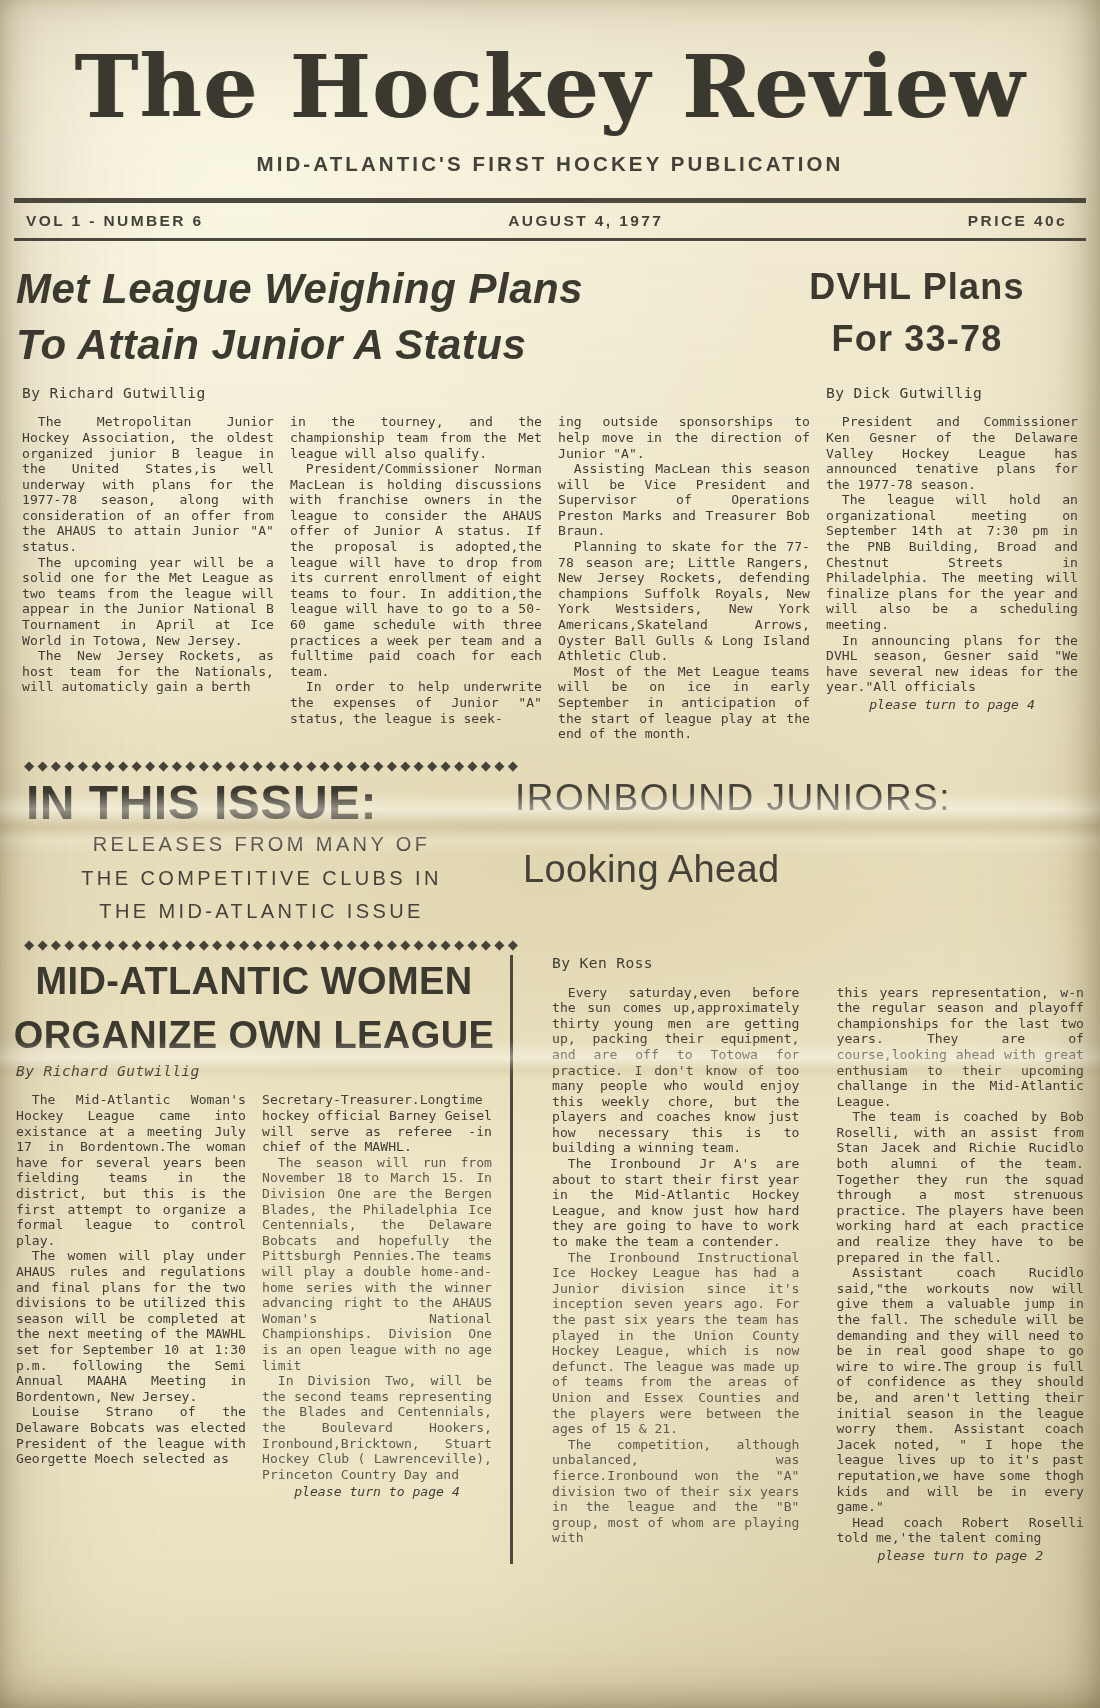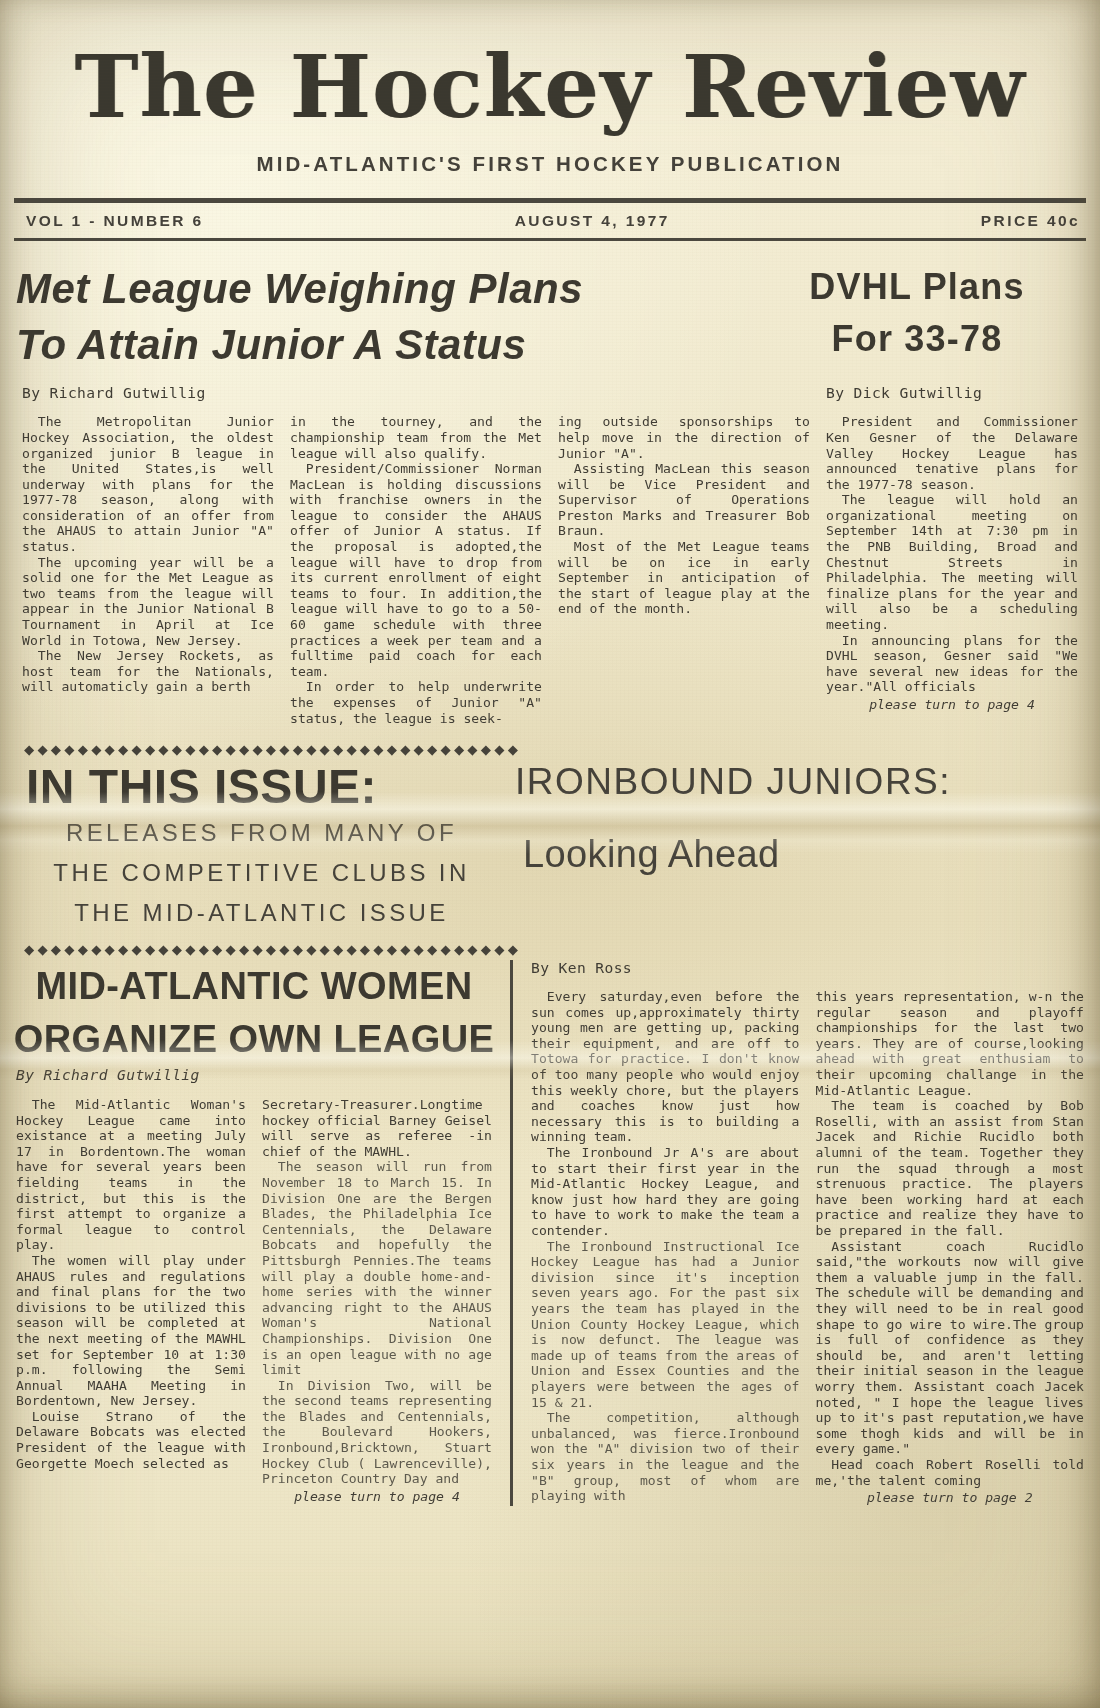--- a/index.html
+++ b/index.html
@@ -94,21 +94,21 @@
   }
   .rule-thin {
     height: 3px;
     background: #4b483f;
     margin: 0 14px;
   }
   #volbar {
     display: flex;
     justify-content: space-between;
     align-items: center;
-    padding: 9px 20px 8px 26px;
+    padding: 9px 33px 8px 26px;
     font-family: "Liberation Sans", sans-serif;
     font-weight: 700;
     font-size: 15.5px;
     letter-spacing: 2.4px;
     color: #44413a;
   }
 
   
   #lead-heads {
     display: flex;
@@ -186,21 +186,21 @@
     font-weight: 700;
     font-size: 48px;
     letter-spacing: .5px;
     color: #3c3930;
     line-height: 1.05;
     margin-left: 8px;
   }
   .issue-line {
     font-family: "Liberation Sans", sans-serif;
     font-weight: 400;
-    font-size: 24px;
+    font-size: 20px;
     letter-spacing: 3.4px;
     color: #45423a;
     text-align: center;
     line-height: 1.68;
   }
   #iron-title {
     font-family: "Liberation Sans", sans-serif;
     font-weight: 400;
     font-size: 37px;
     letter-spacing: 1.5px;
@@ -228,21 +228,21 @@
     line-height: 1.42;
   }
 
   
   #lower {
     display: flex;
     padding: 0 8px;
   }
   #lower-left  { flex: 0 0 492px; }
   #lower-right { flex: 1; display: flex; }
-  #lower-right .col { width: 50%; box-sizing: border-box; }
+  #lower-right .col { width: 50%; box-sizing: border-box; margin-left: 21px; }
   #women-cols { display: flex; }
   #women-cols .col { width: 50%; box-sizing: border-box; }
 
   .vrule {
     width: 3px;
     background: #4b483f;
     margin: 0 10px;
     align-self: stretch;
   }
   .faded { color: #5d5a4e; }
@@ -288,20 +288,21 @@
       <div class="byline" style="visibility:hidden">.</div>
       <p class="p" style="text-indent:0">in the tourney, and the championship team from the Met league will also qualify.</p>
       <p class="p">President/Commissioner Norman MacLean is holding discussions with franchise owners in the league to consider the AHAUS offer of Junior A status. If the proposal is adopted,the league will have to drop from its current enrollment of eight teams to four. In addition,the league will have to go to a 50-60 game schedule with three practices a week per team and a fulltime paid coach for each team.</p>
       <p class="p">In order to help underwrite the expenses of Junior "A" status, the league is seek-</p>
     </div>
 
     <div class="col">
       <div class="byline" style="visibility:hidden">.</div>
       <p class="p" style="text-indent:0">ing outside sponsorships to help move in the direction of Junior "A".</p>
       <p class="p">Assisting MacLean this season will be Vice President and Supervisor of Operations Preston Marks and Treasurer Bob Braun.</p>
+      <p class="p">Planning to skate for the 77-78 season are; Little Rangers, New Jersey Rockets, defending champions Suffolk Royals, New York Westsiders, New York Americans,Skateland Arrows, Oyster Ball Gulls &amp; Long Island Athletic Club.</p>
       <p class="p">Most of the Met League teams will be on ice in early September in anticipation of the start of league play at the end of the month.</p>
     </div>
 
     <div class="col">
       <div class="byline">By Dick Gutwillig</div>
       <p class="p">President and Commissioner Ken Gesner of the Delaware Valley Hockey League has announced tenative plans for the 1977-78 season.</p>
       <p class="p">The league will hold an organizational meeting on September 14th at 7:30 pm in the PNB Building, Broad and Chestnut Streets in Philadelphia. The meeting will finalize plans for the year and will also be a scheduling meeting.</p>
       <p class="p">In announcing plans for the DVHL season, Gesner said "We have several new ideas for the year."All officials</p>
       <p class="p turn">please turn to page 4</p>
     </div>

